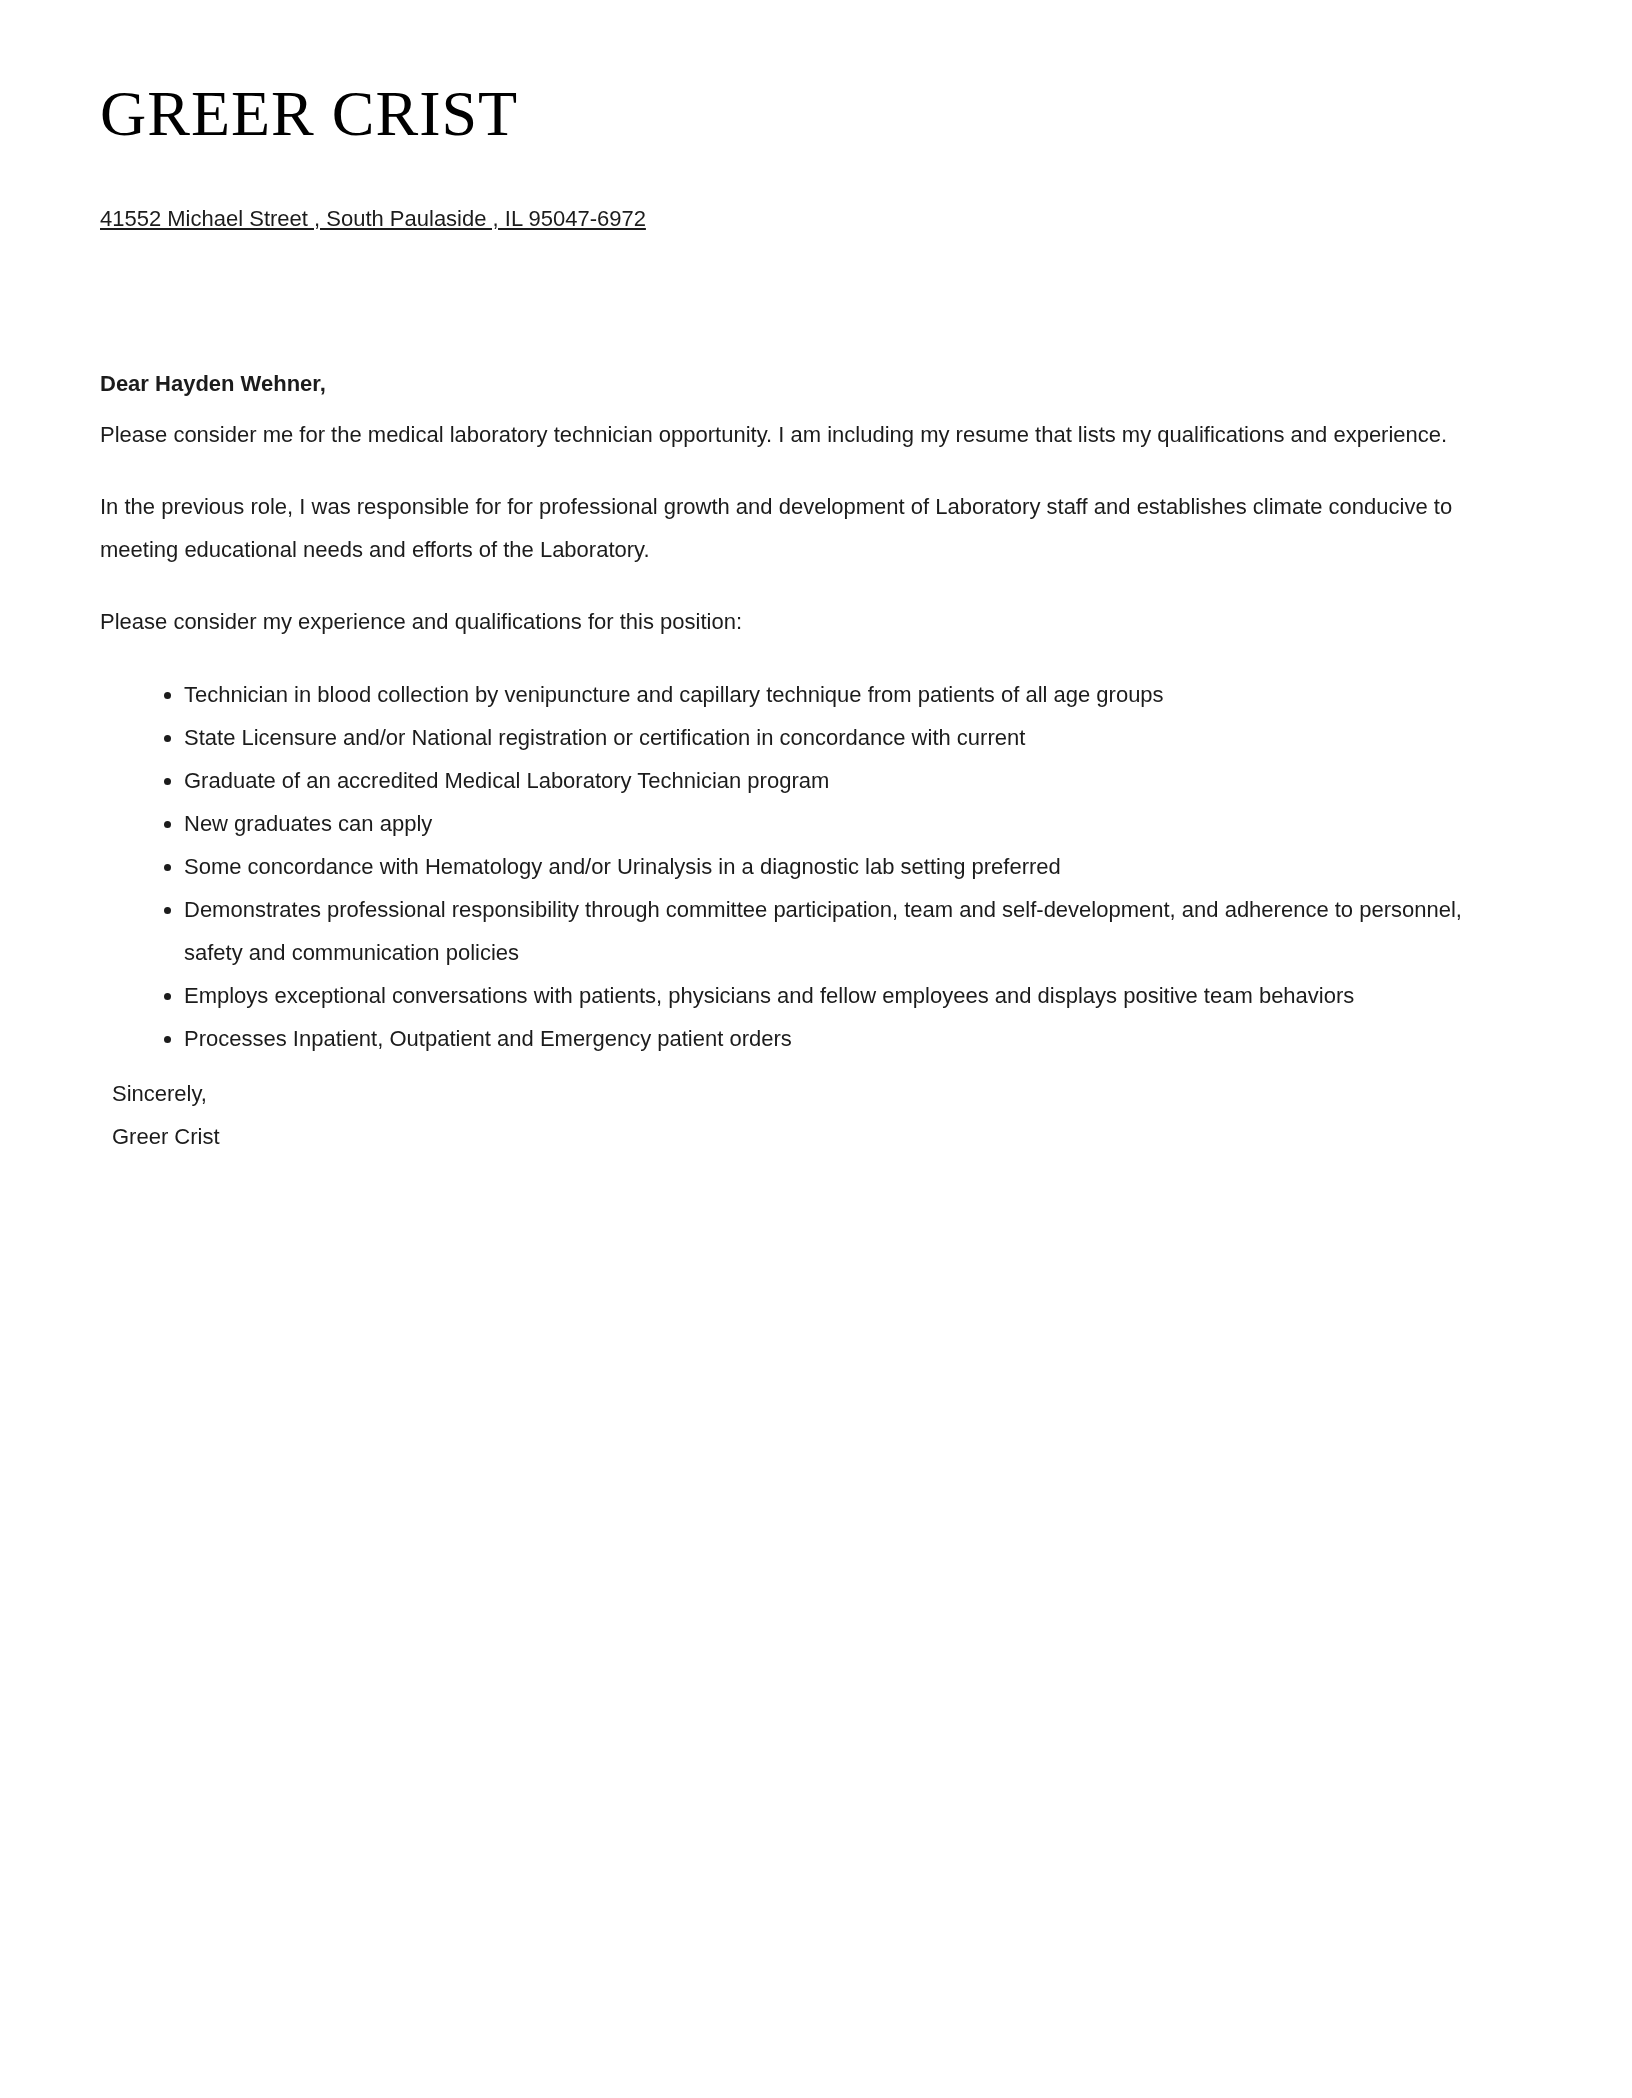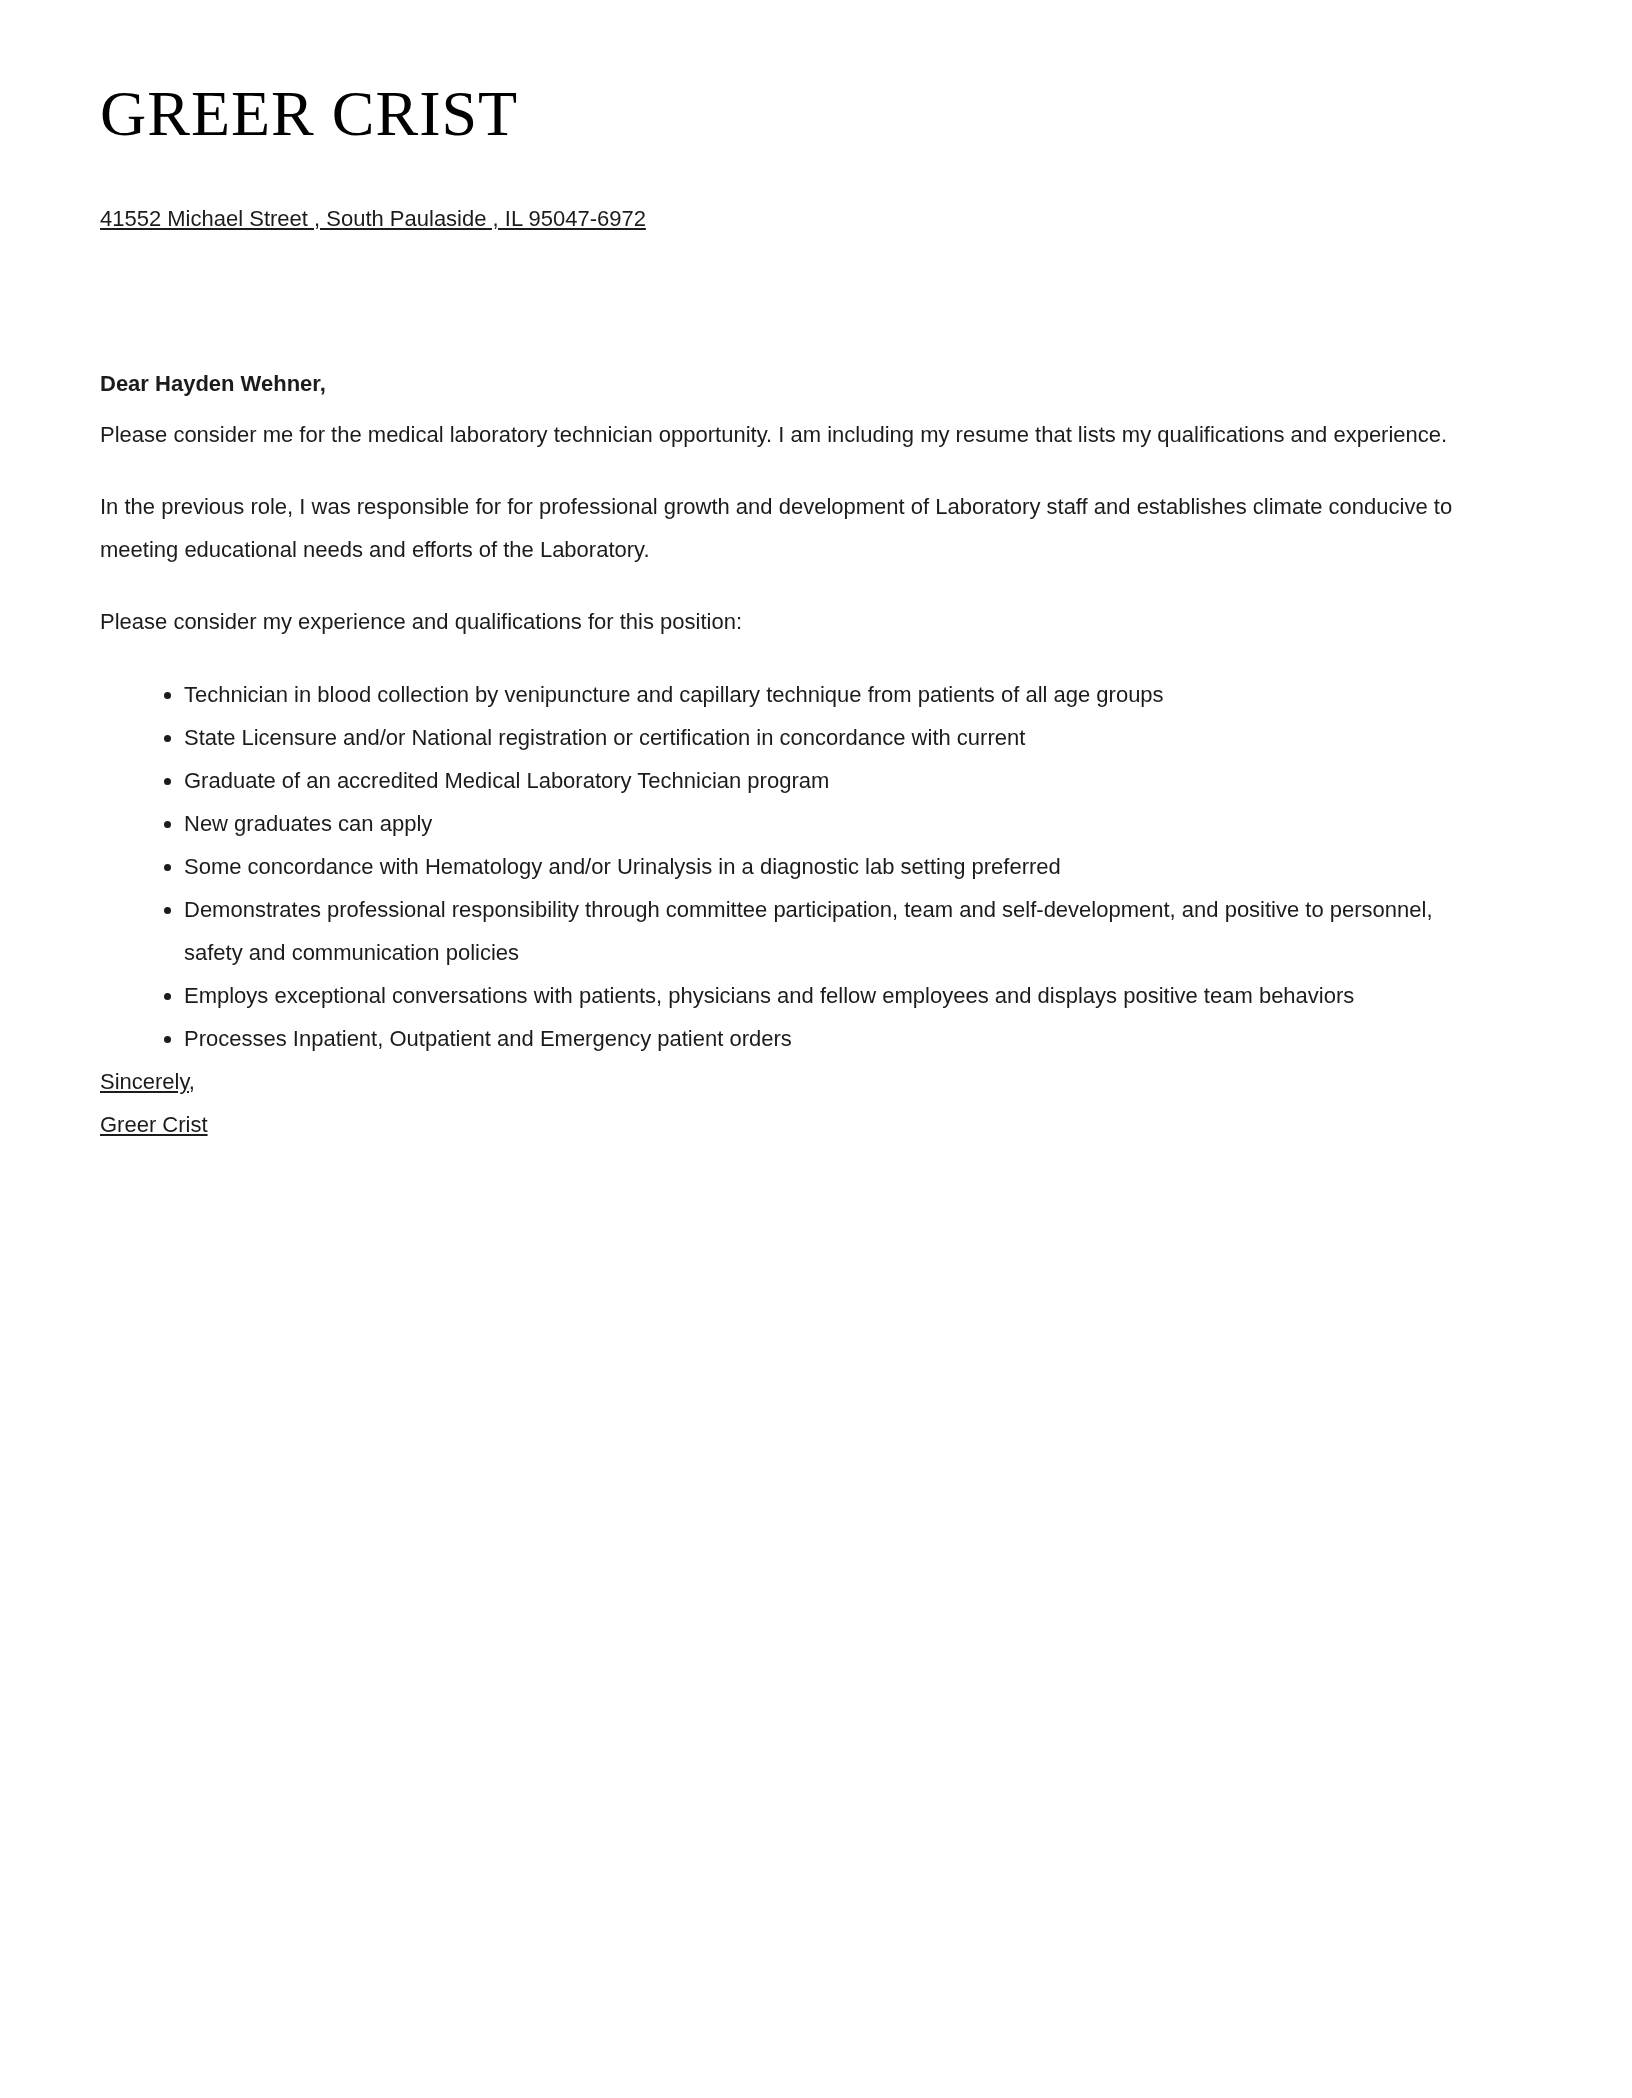--- a/index.html
+++ b/index.html
@@ -46,22 +46,21 @@
   }
   ul.qualifications li {
     margin: 0;
     padding: 0;
   }
   p.closing {
     font-weight: 600;
     margin: 47px 0 18px 0;
   }
   .signoff-block {
-    margin: 0;
-    text-decoration: underline;
+    margin: 12px;
   }
   .signoff-block span {
     display: block;
   }
 </style>
 </head>
 <body>
 
 <div class="page">
 
@@ -79,21 +78,21 @@
     <p>In the previous role, I was responsible for for professional growth and development of Laboratory staff and establishes climate conducive to meeting educational needs and efforts of the Laboratory.</p>
 
     <p>Please consider my experience and qualifications for this position:</p>
 
     <ul class="qualifications">
       <li>Technician in blood collection by venipuncture and capillary technique from patients of all age groups</li>
       <li>State Licensure and/or National registration or certification in concordance with current</li>
       <li>Graduate of an accredited Medical Laboratory Technician program</li>
       <li>New graduates can apply</li>
       <li>Some concordance with Hematology and/or Urinalysis in a diagnostic lab setting preferred</li>
-      <li>Demonstrates professional responsibility through committee participation, team and self-development, and positive to personnel, safety and communication policies</li>
+      <li>Demonstrates professional responsibility through committee participation, team and self-development, and adherence to personnel, safety and communication policies</li>
       <li>Employs exceptional conversations with patients, physicians and fellow employees and displays positive team behaviors</li>
       <li>Processes Inpatient, Outpatient and Emergency patient orders</li>
     </ul>
 
 
     <p class="signoff-block">
       <span>Sincerely,</span>
       <span>Greer Crist</span>
     </p>
 

